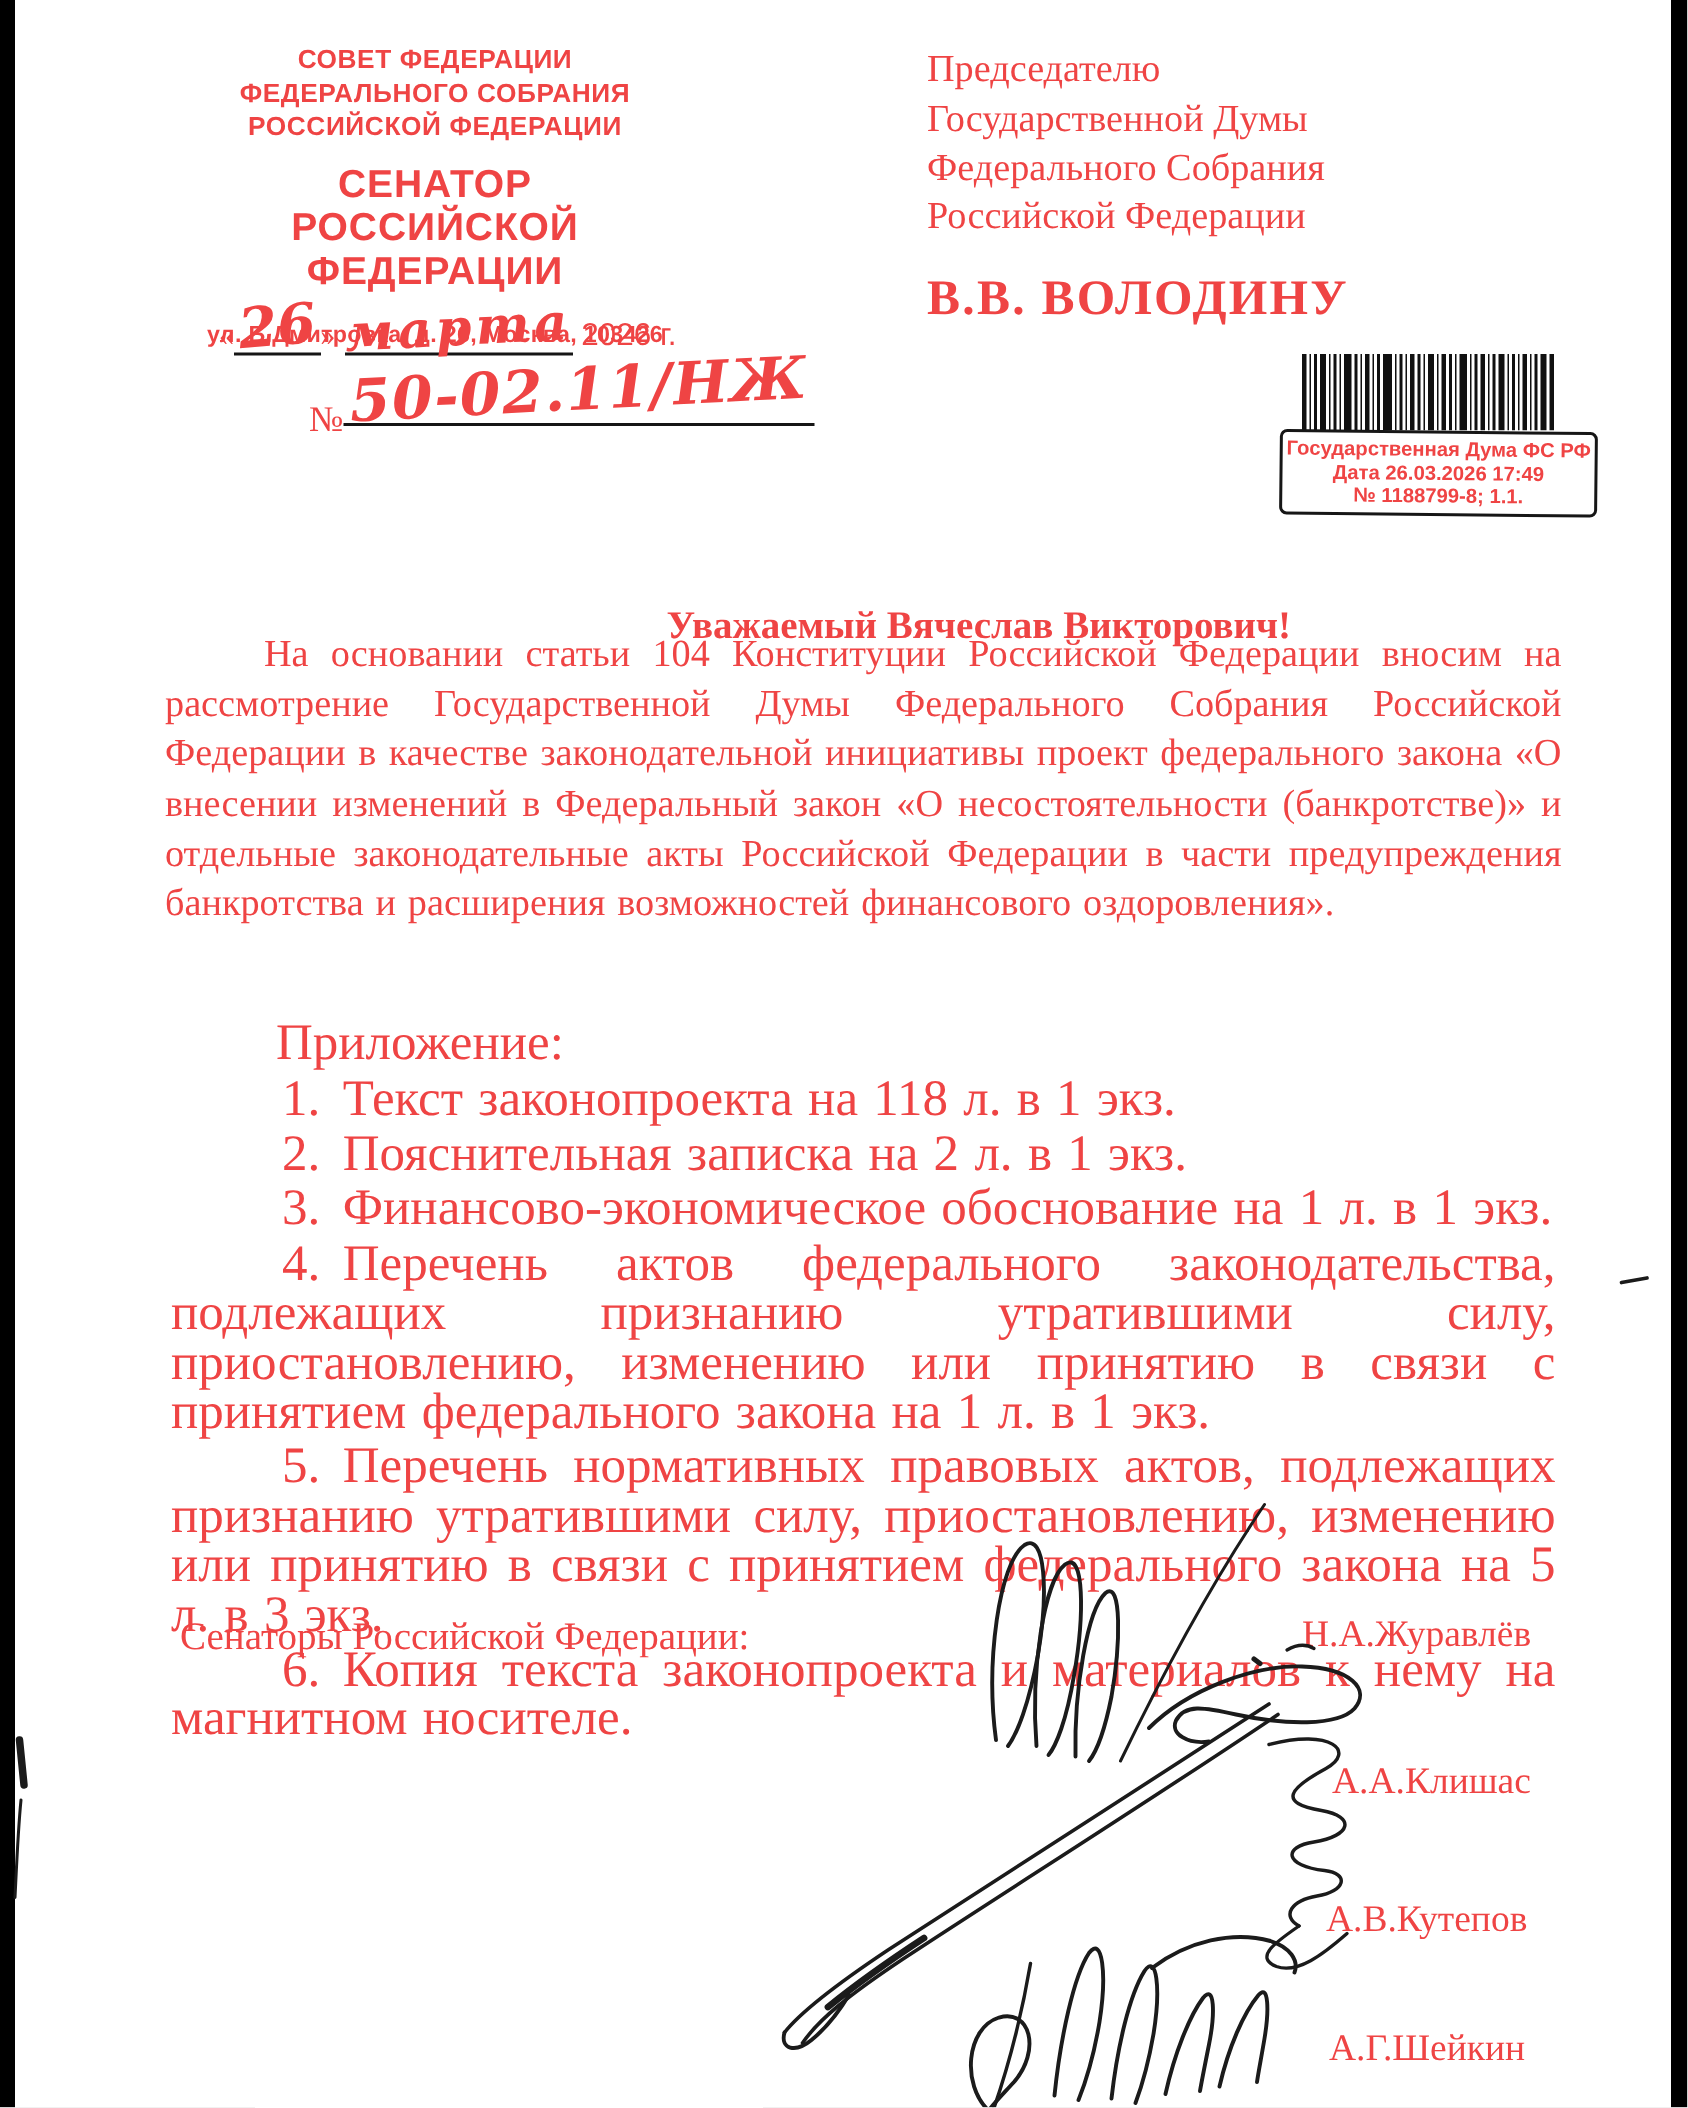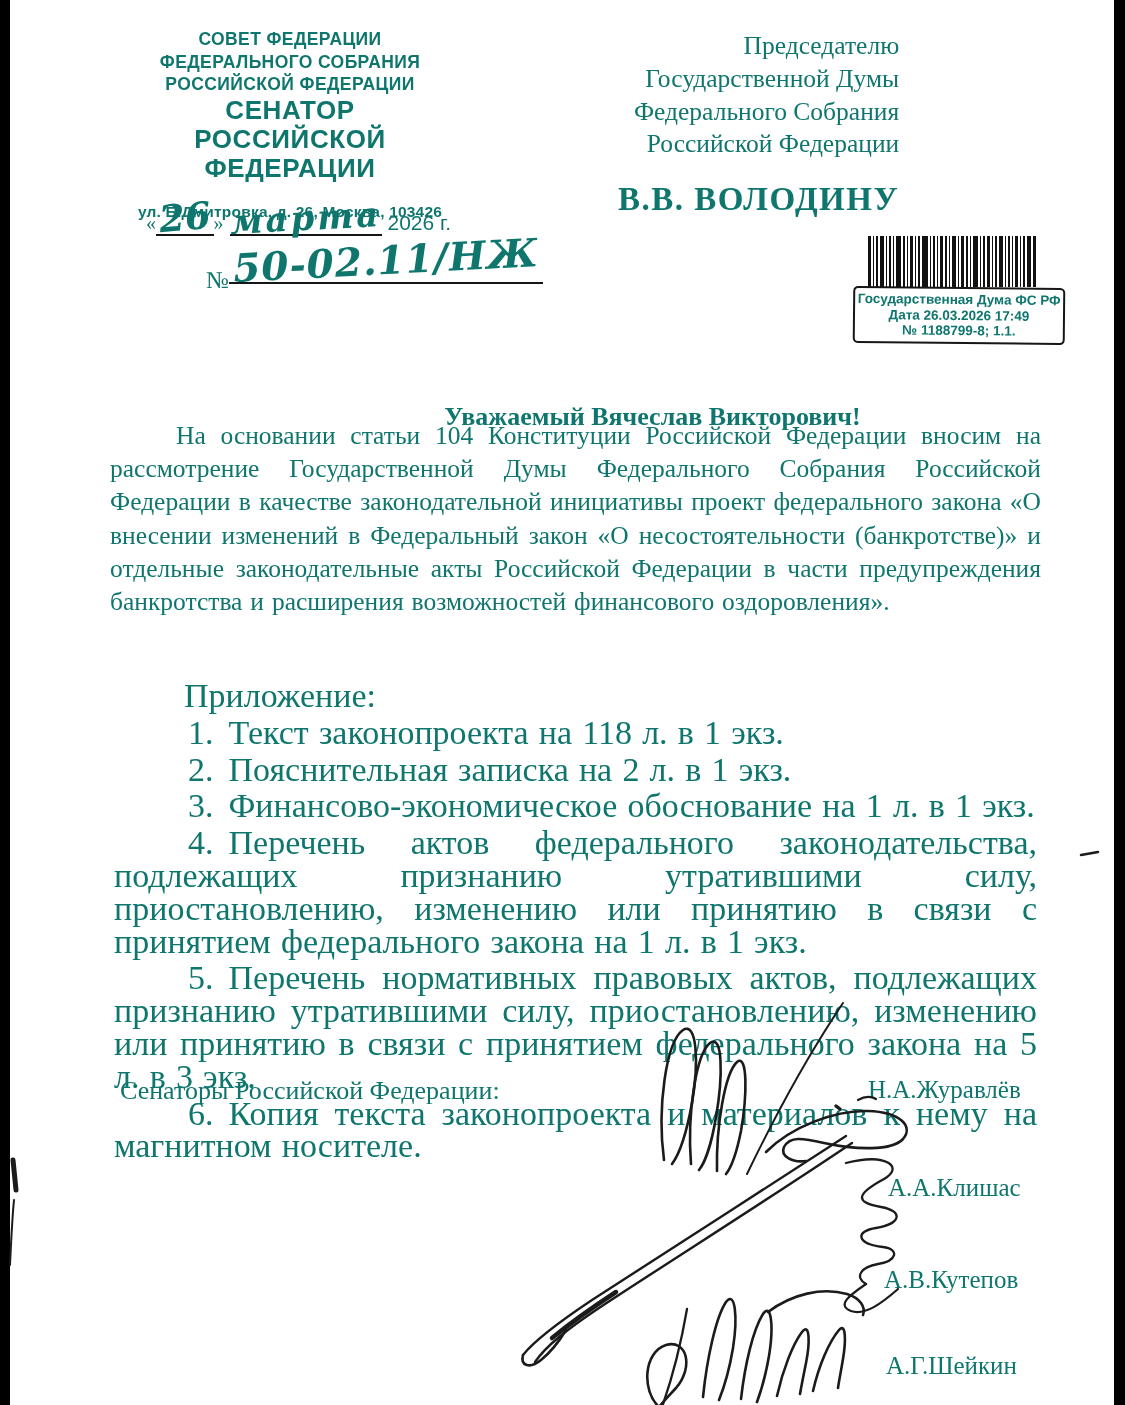--- a/index.html
+++ b/index.html
@@ -1,50 +1,50 @@
 <!DOCTYPE html>
 <html lang="ru"><head>
 <meta charset="utf-8">
 <style>
   html,body { margin:0; padding:0; background:#e8e8e8; }
   .page {
     position:relative; width:1125px; height:1405px; margin:0 auto;
-    background:#ffffff; color:#0f766e; overflow:hidden;
+    background:#ffffff; color:#ef4444; overflow:hidden;
     font-family:"Liberation Serif", serif;
   }
   .edge { position:absolute; top:0; height:1405px; background:#000; }
   .edge-left { left:0; width:10px; }
   .edge-right { right:0; width:11px; }
 
   
   .letterhead {
     position:absolute; left:112px; top:28px; width:356px; text-align:center;
     font-family:"Liberation Sans", sans-serif; font-weight:bold;
   }
   .org-line  { font-size:17.5px; line-height:22.5px; letter-spacing:0.4px; }
-  .title-block { }
+  .title-block { margin-top:12px; }
   .title-line { font-size:26px; line-height:29px; letter-spacing:0.6px; }
   .address { margin-top:20px; font-size:15.5px; letter-spacing:0.2px; font-weight:bold; }
 
   
   .hw { font-family:"DejaVu Serif", serif; font-style:italic; font-weight:bold; display:inline-block; }
   .date-row { position:absolute; left:146px; top:200px; white-space:nowrap; }
   .q { font-family:"Liberation Serif", serif; font-size:20px; }
   .day-seg { display:inline-block; border-bottom:2.5px solid #161616; padding:0 3px; }
   .day { font-size:37px; line-height:34px; transform:rotate(-5deg); }
   .month-seg { display:inline-block; border-bottom:2.5px solid #161616; width:152px; text-align:center; margin-left:6px; vertical-align:bottom; }
   .month { font-size:34px; line-height:32px; letter-spacing:3px; transform:rotate(-3deg); }
   .year { font-family:"Liberation Sans", sans-serif; font-size:21px; margin-left:6px; }
   .num-row { position:absolute; left:206px; top:238px; white-space:nowrap; }
   .num-prefix { font-size:24px; vertical-align:-14px; }
   .num-seg { display:inline-block; border-bottom:2.5px solid #161616; padding:0 4px; }
   .num-val { font-size:39px; line-height:44px; letter-spacing:1px; transform:rotate(-3deg); }
 
   
-  .recipient { position:absolute; left:618px; top:30px; font-size:25.5px; line-height:32.8px;text-align:right; }
+  .recipient { position:absolute; left:618px; top:30px; font-size:25.5px; line-height:32.8px; }
   .recipient-name { margin-top:22px; font-weight:bold; font-size:33px; letter-spacing:1.5px; }
 
   
   .barcode { position:absolute; left:868px; top:236px; }
   .stamp-box {
     position:absolute; left:853px; top:287px; width:208px; height:50px;
     border:2px solid #161616; border-radius:5px; transform:rotate(0.6deg);
     font-family:"Liberation Sans", sans-serif; font-weight:bold;
     font-size:13.5px; line-height:15.5px; text-align:center; padding-top:3px;
   }

